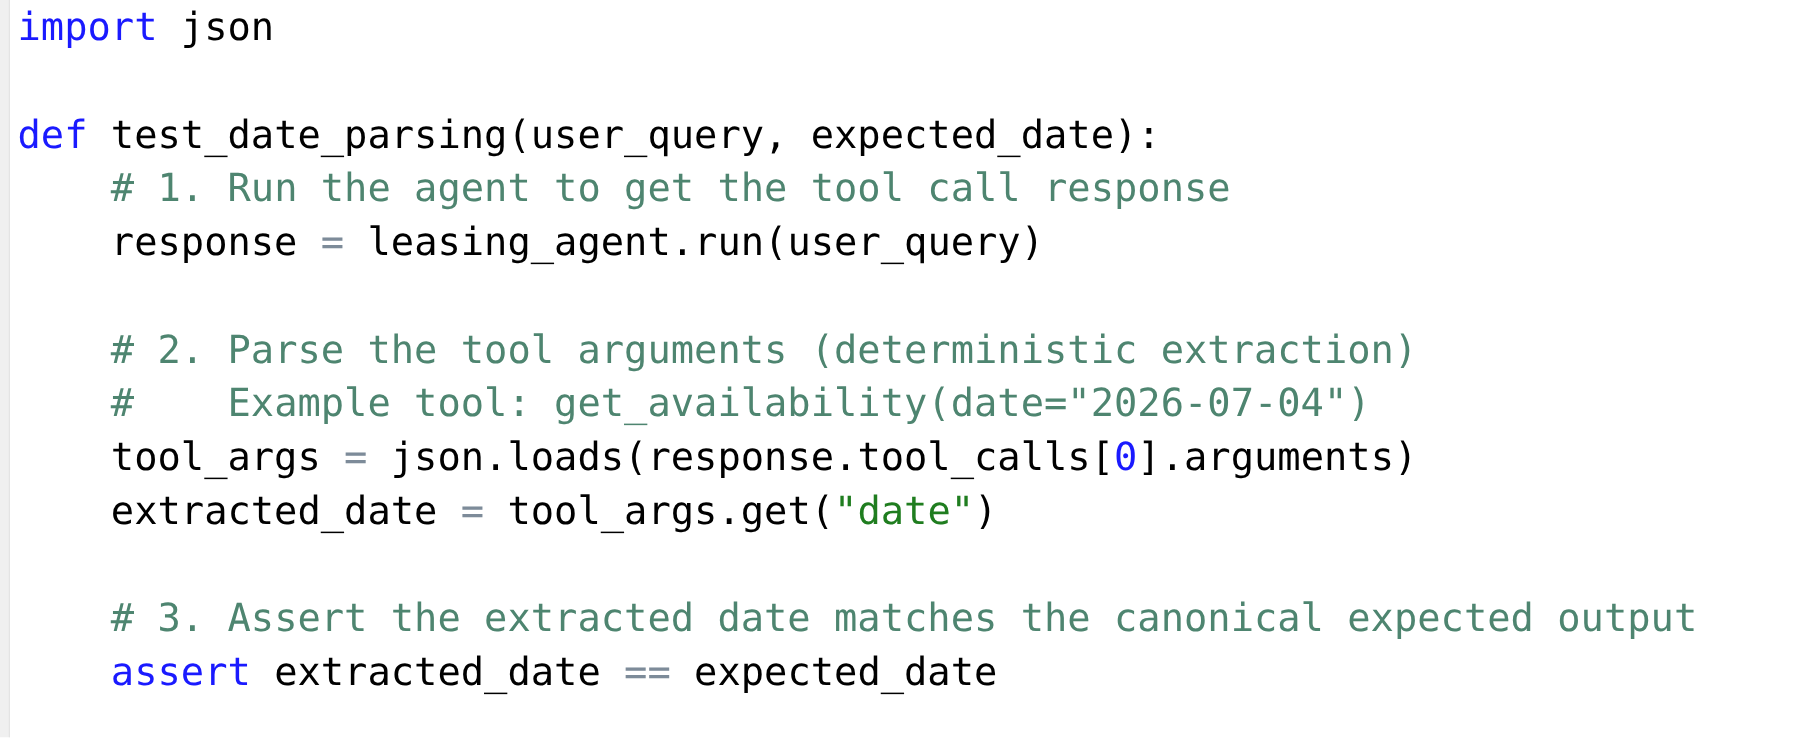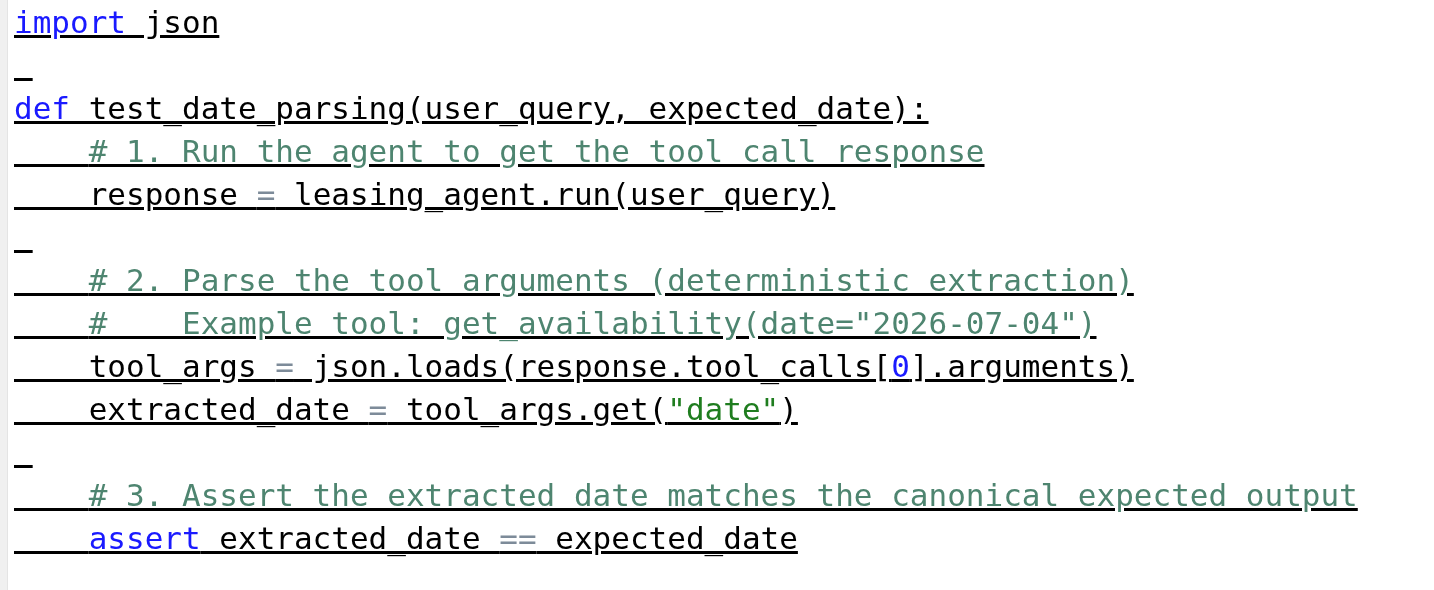--- a/index.html
+++ b/index.html
@@ -28,21 +28,20 @@
   .code-block {
     position: absolute;
     left: 14px;
     top: 1px;
     right: 0;
     font-family: "DejaVu Sans Mono", "Liberation Mono", monospace;
     font-size: 31px;
     line-height: 43px;
     white-space: pre;
     color: #000000;
-    text-decoration: underline;
   }
   .code-line {
     height: 43px;
   }
 </style>
 </head>
 <body>
 
 <div class="page">
   <div class="left-gutter"></div>

